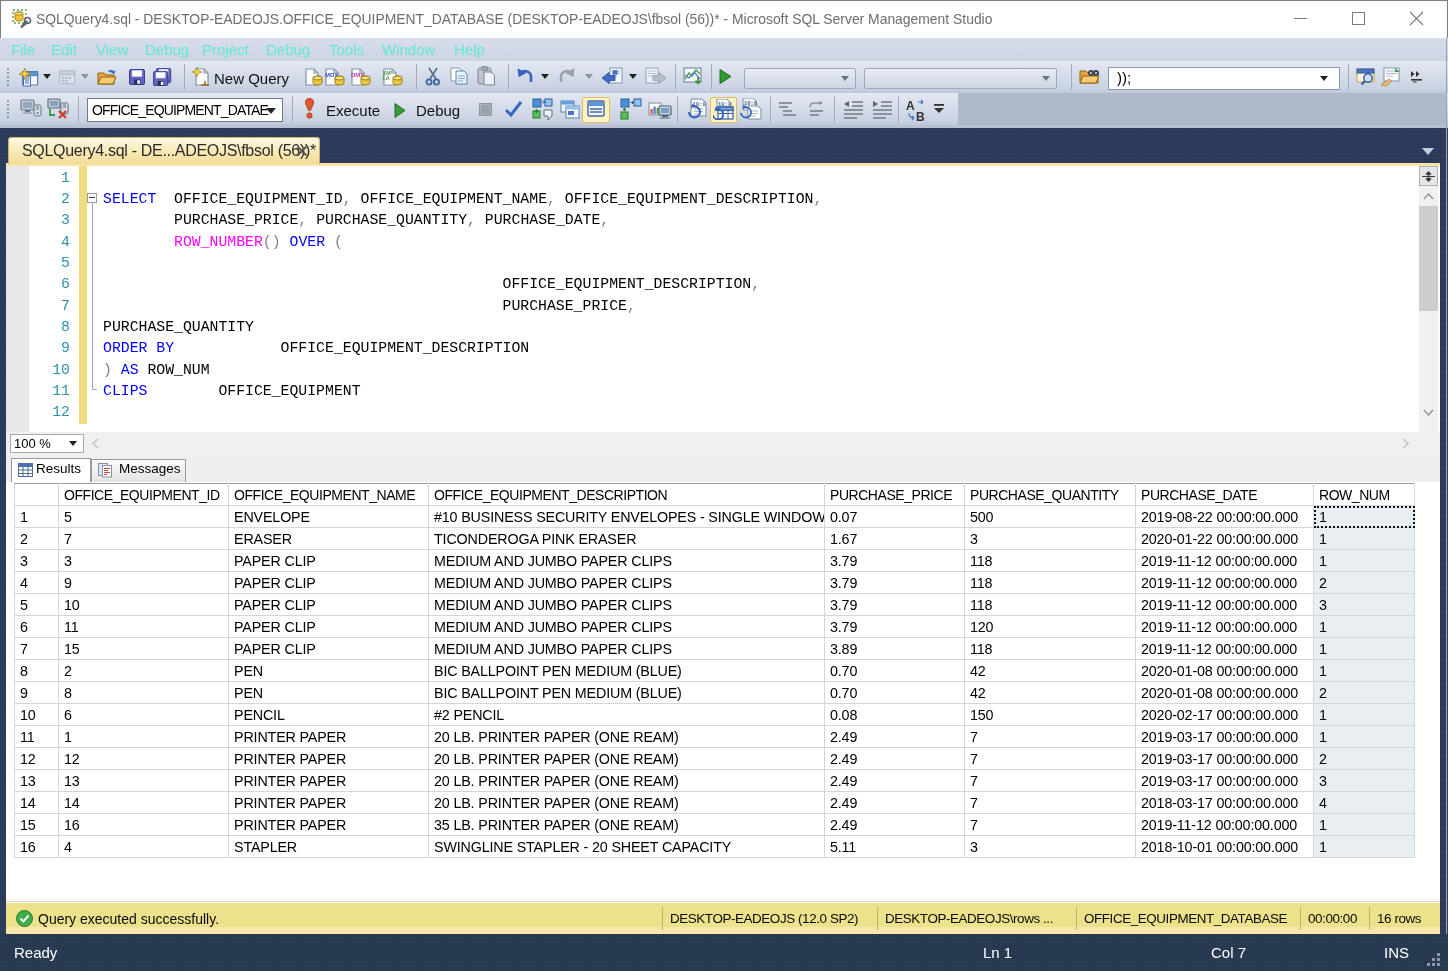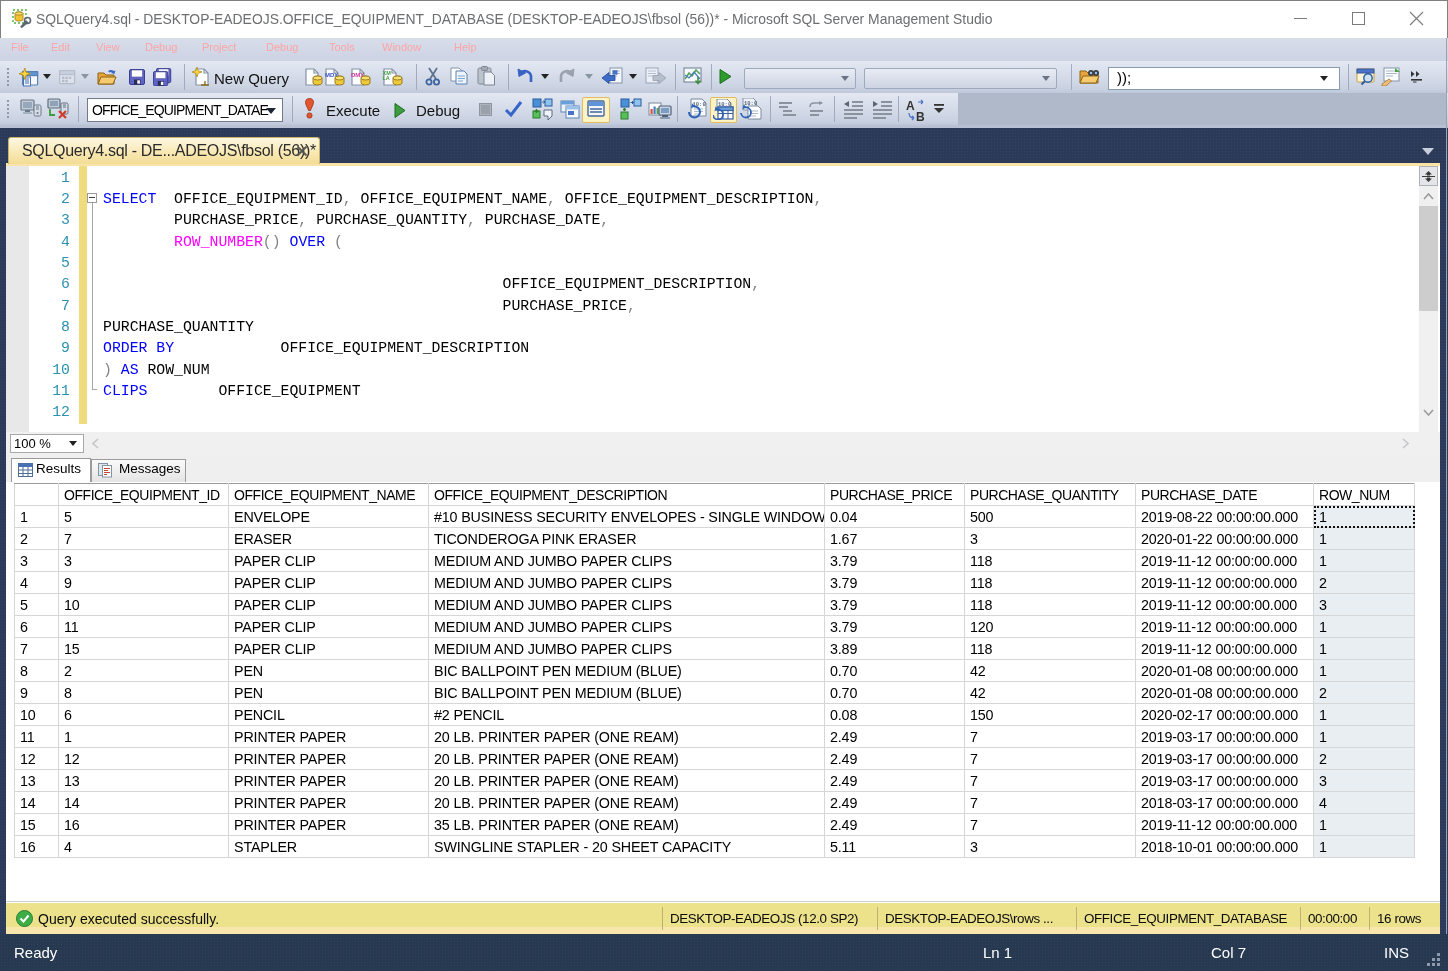--- a/index.html
+++ b/index.html
@@ -2,21 +2,21 @@
 <html><head>
 <meta charset="utf-8">
 <style>
 *{margin:0;padding:0;box-sizing:border-box}
 html,body{width:1448px;height:971px;overflow:hidden}
 body{font-family:"Liberation Sans",sans-serif;position:relative;background-color:#2c3a59;background-image:radial-gradient(rgba(186,196,216,0.07) 0.8px,transparent 1px);background-size:3px 3px;}
 .abs{position:absolute}
 #titlebar{left:0;top:0;width:1448px;height:38px;background:#fff;border-top:1px solid #7f7f7f;border-left:1px solid #7f7f7f;border-right:1px solid #7f7f7f}
 #title{left:36px;top:11px;font-size:13.9px;color:#6c6e70;white-space:nowrap}
 #menubar{left:0;top:38px;width:1448px;height:23px;background:linear-gradient(#d8ddea,#ccd3e3)}
-.mi{position:absolute;top:41px;font-size:11px;color:#fca5a5}
+.mi{position:absolute;top:41px;font-size:15px;color:#5eead4}
 #tb1{left:0;top:61px;width:1448px;height:32px;background:linear-gradient(#e3e8f2,#cad2e2 85%,#bfc8da)}
 #tb2{left:0;top:93px;width:1448px;height:32px;background:linear-gradient(#e3e8f2,#cad2e2 85%,#bfc8da)}
 #tb2r{left:958px;top:93px;width:489px;height:32px;background:#b0b9ca}
 #tab{left:8px;top:137px;width:312px;height:27px;background:linear-gradient(#fef8e3,#f8e7b0 60%,#f3dc96);border-radius:3px 3px 0 0;border:1px solid #c9b26a;border-bottom:none}
 
 #editor{left:6px;top:166px;width:1434px;height:266px;background:#fff}
 #gutter{left:0px;top:0px;width:23px;height:266px;background:#e8e8e8}
 #yellowbar{left:73px;top:0px;width:8px;height:258px;background:#efdc7f}
 .ln{position:absolute;margin-top:1.5px;width:40px;text-align:right;color:#2b91af;font-family:"Liberation Mono",monospace;font-size:14.8px;line-height:21.33px}
 .cl{position:absolute;margin-top:1.5px;left:97px;white-space:pre;font-family:"Liberation Mono",monospace;font-size:14.8px;line-height:21.33px;color:#000}
@@ -496,21 +496,21 @@
           <td>PURCHASE_PRICE</td>
           <td>PURCHASE_QUANTITY</td>
           <td>PURCHASE_DATE</td>
           <td>ROW_NUM</td>
         </tr>
     <tr>
           <td>1</td>
           <td>5</td>
           <td>ENVELOPE</td>
           <td>#10 BUSINESS SECURITY ENVELOPES - SINGLE WINDOW</td>
-          <td>0.04</td>
+          <td>0.07</td>
           <td>500</td>
           <td>2019-08-22 00:00:00.000</td>
           <td class="sel" style="outline:2px dotted #111;outline-offset:-2px">1</td>
         </tr>
     <tr>
           <td>2</td>
           <td>7</td>
           <td>ERASER</td>
           <td>TICONDEROGA PINK ERASER</td>
           <td>1.67</td>

